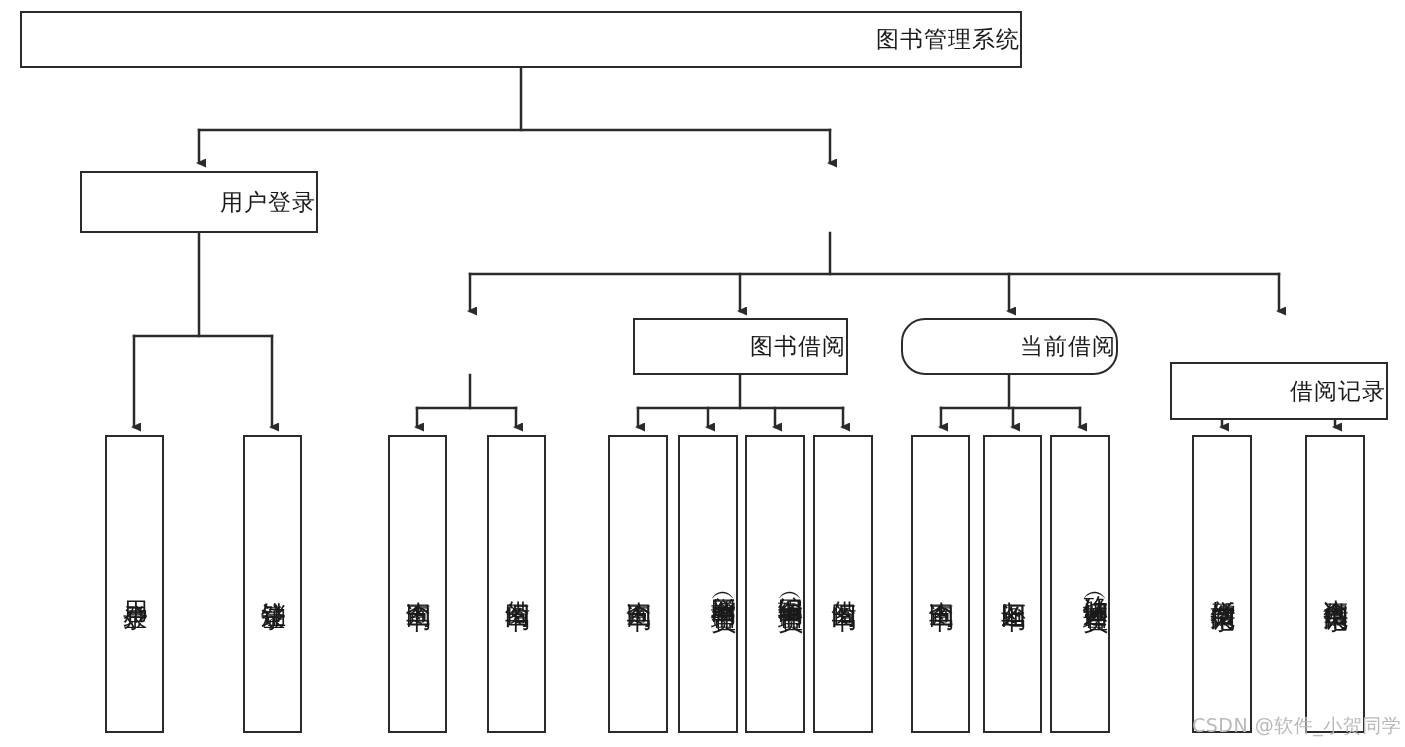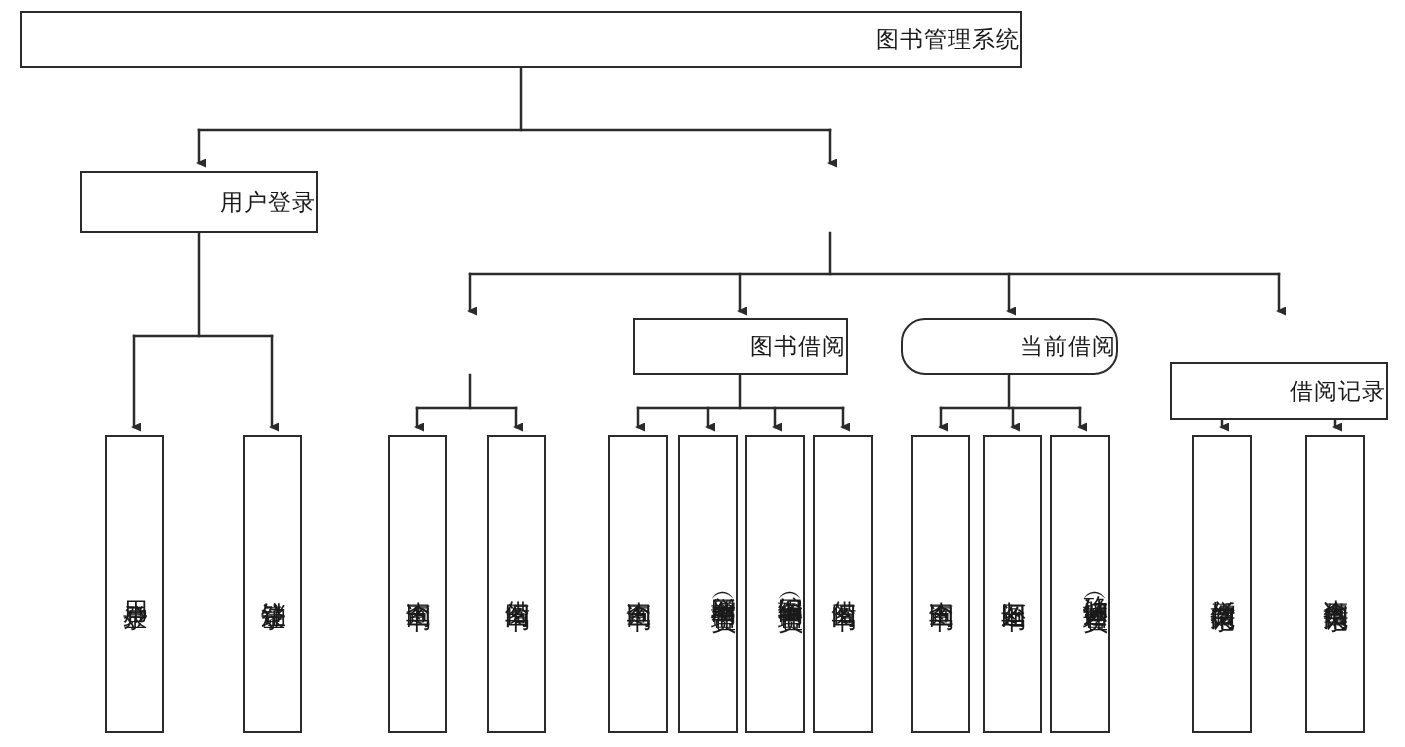--- a/index.html
+++ b/index.html
@@ -175,14 +175,15 @@
     <span class="vtxt">确认归还（管理员）</span>
   </div>
 
   <div class="node vert" style="left:1192px; top:435px; width:60px; height:298px; align-items:center;">
     <span class="vtxt">新增借阅记录</span>
   </div>
   <div class="node vert" style="left:1305px; top:435px; width:60px; height:298px; align-items:center;">
     <span class="vtxt">查询借阅记录</span>
   </div>
 
+  <div class="watermark">CSDN @软件_小贺同学</div>
 
 </div>
 
 </body></html>

